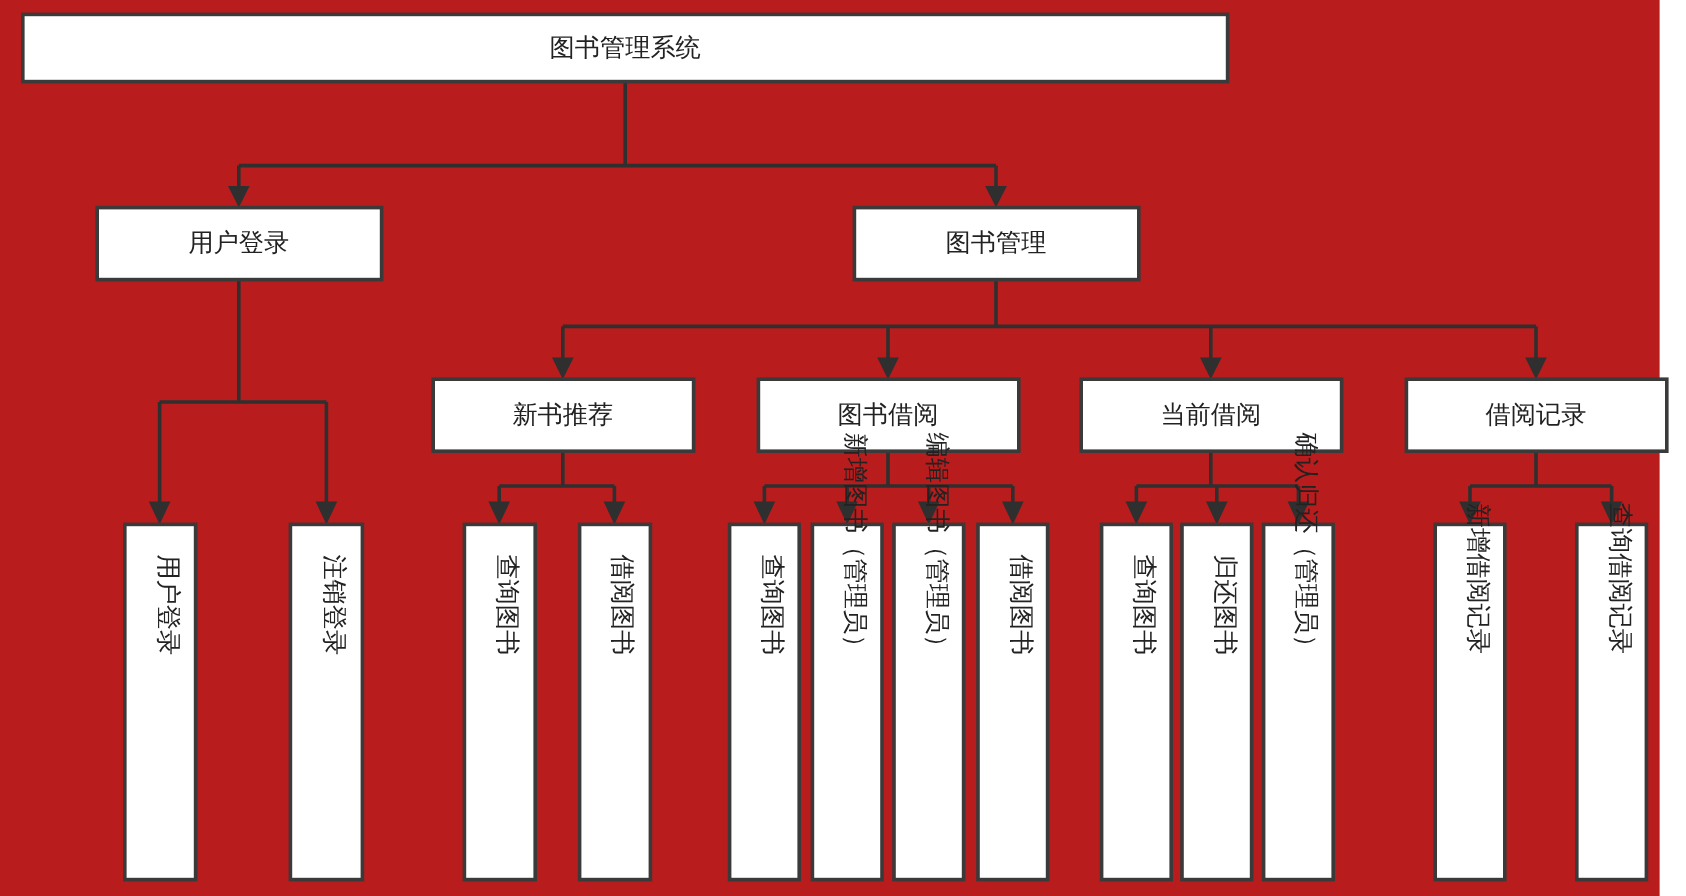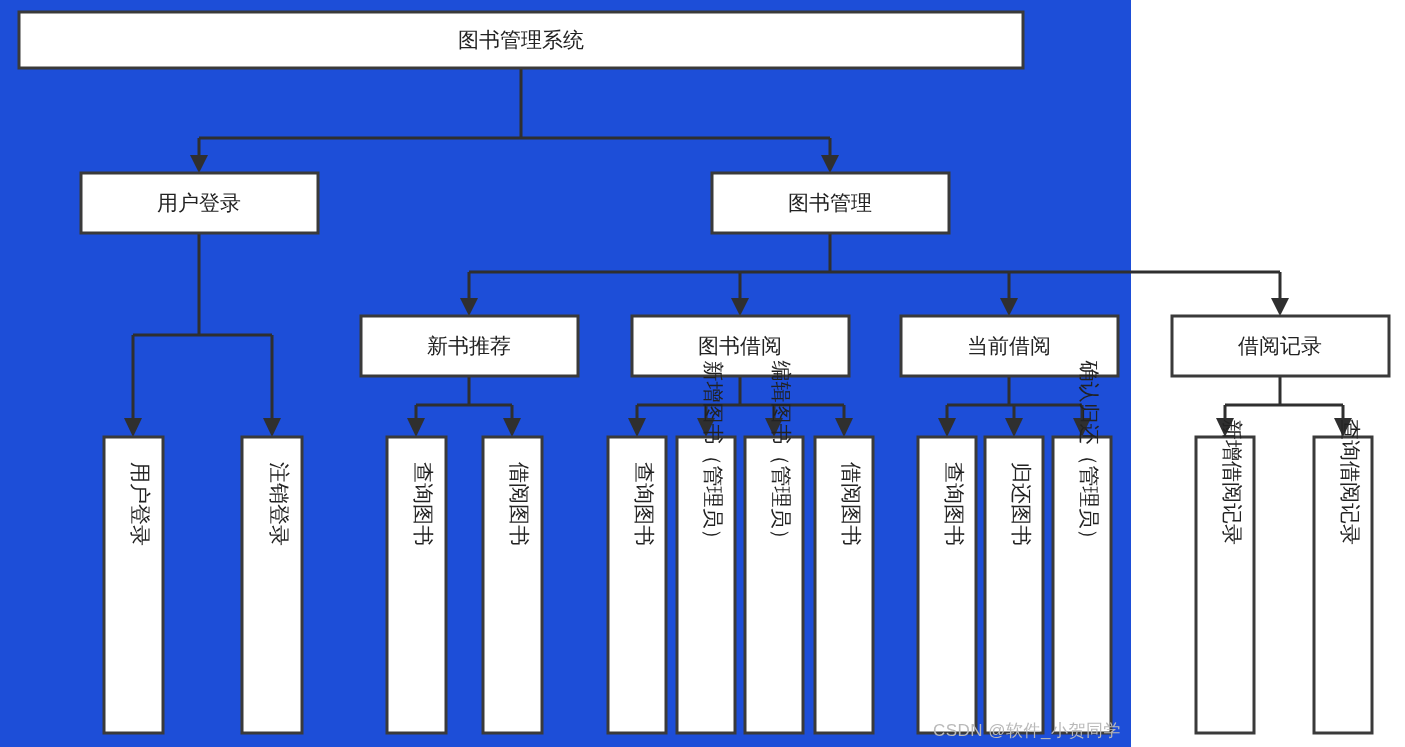--- a/index.html
+++ b/index.html
@@ -8,23 +8,23 @@
     background: #ffffff;
   }
   body {
     width: 1405px;
     height: 747px;
     font-family: "Liberation Sans", "DejaVu Sans", sans-serif;
     overflow: hidden;
   }
   #diagram-root {
     position: relative;
-    width: 1131px;
+    width: 1383px;
     height: 747px;
-    background: #1d4ed8;
+    background: #b91c1c;
   }
   svg#flow-svg {
     position: absolute;
     left: 0;
     top: 0;
     width: 1405px;
     height: 747px;
     display: block;
   }
   .node-box {
@@ -219,14 +219,13 @@
       <rect class="node-box" x="1196" y="437" width="58" height="296"></rect>
       <text class="node-label-v" x="1225" y="482" transform="rotate(90 1225 482)">新增借阅记录</text>
     </g>
     <g>
       <rect class="node-box" x="1314" y="437" width="58" height="296"></rect>
       <text class="node-label-v" x="1343" y="482" transform="rotate(90 1343 482)">查询借阅记录</text>
     </g>
 
   </svg>
 
-  <div class="watermark">CSDN @软件_小贺同学</div>
 </div>
 
 </body></html>

